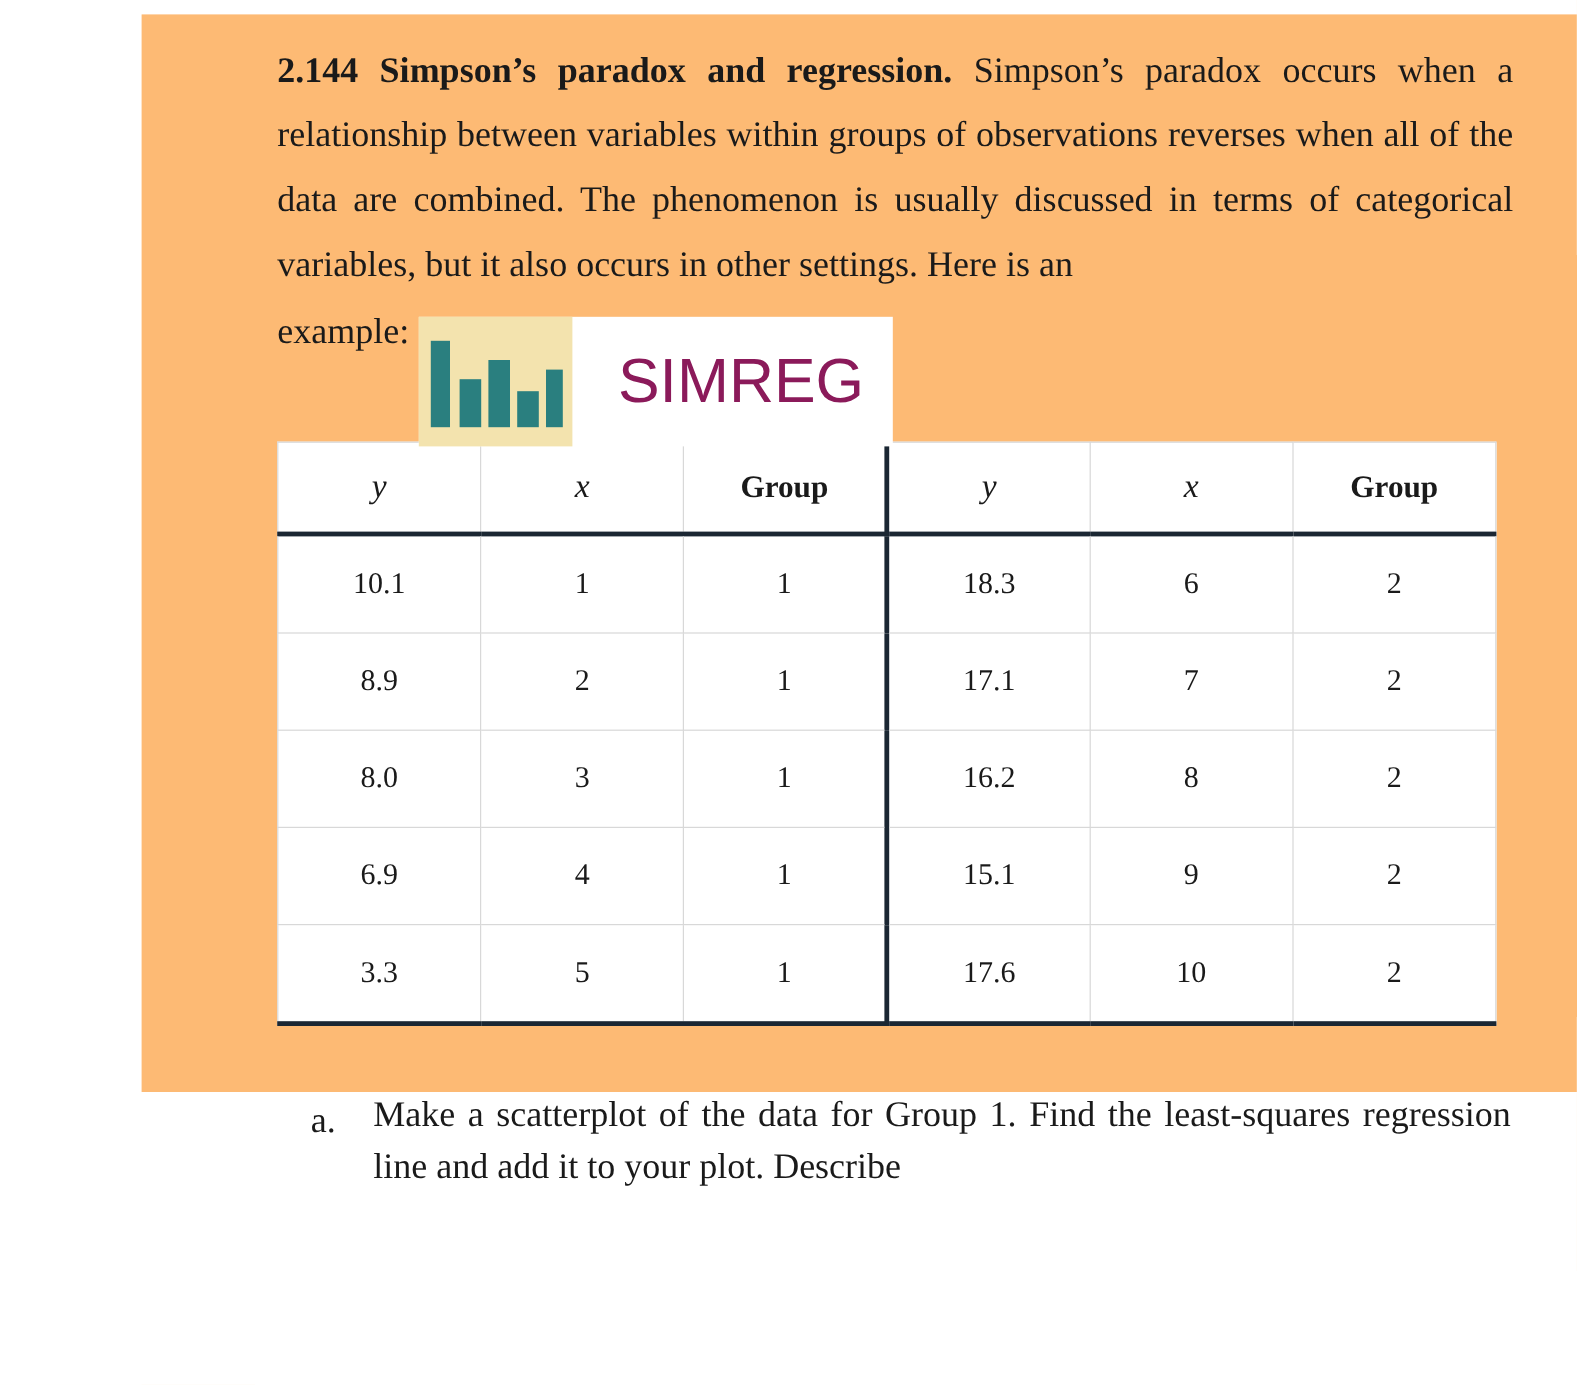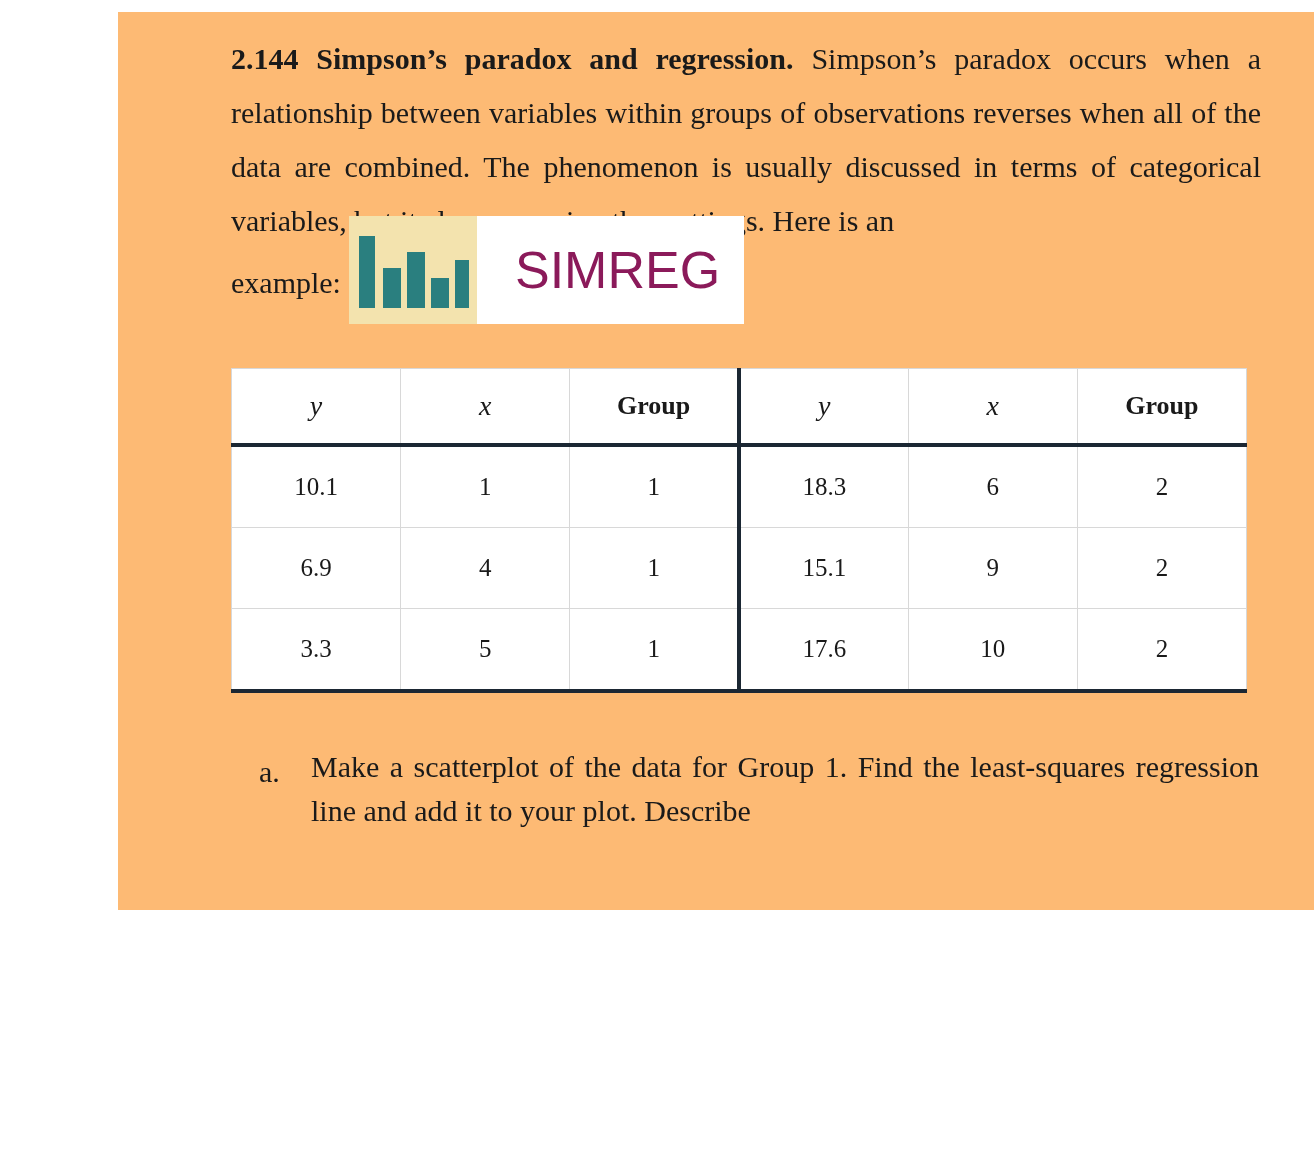--- a/index.html
+++ b/index.html
@@ -47,21 +47,21 @@
     color: #1a1a1a;
     text-align: justify;
     text-justify: inter-word;
     margin: 0;
   }
   .para b {
     font-weight: bold;
   }
   .example-line {
     display: flex;
-    align-items: flex-end;
+    align-items: flex-start;
     margin-top: 2px;
     height: 60px;
   }
   .example-label {
     font-size: 30px;
     color: #1a1a1a;
     line-height: 54px;
   }
   .simreg-badge {
     display: inline-flex;
@@ -205,20 +205,36 @@
           <tbody>
             <tr>
               <td>10.1</td>
               <td>1</td>
               <td class="vsep-left">1</td>
               <td class="vsep-right">18.3</td>
               <td>6</td>
               <td>2</td>
             </tr>
             <tr>
+              <td>8.9</td>
+              <td>2</td>
+              <td class="vsep-left">1</td>
+              <td class="vsep-right">17.1</td>
+              <td>7</td>
+              <td>2</td>
+            </tr>
+            <tr>
+              <td>8.0</td>
+              <td>3</td>
+              <td class="vsep-left">1</td>
+              <td class="vsep-right">16.2</td>
+              <td>8</td>
+              <td>2</td>
+            </tr>
+            <tr>
               <td>6.9</td>
               <td>4</td>
               <td class="vsep-left">1</td>
               <td class="vsep-right">15.1</td>
               <td>9</td>
               <td>2</td>
             </tr>
             <tr>
               <td>3.3</td>
               <td>5</td>

